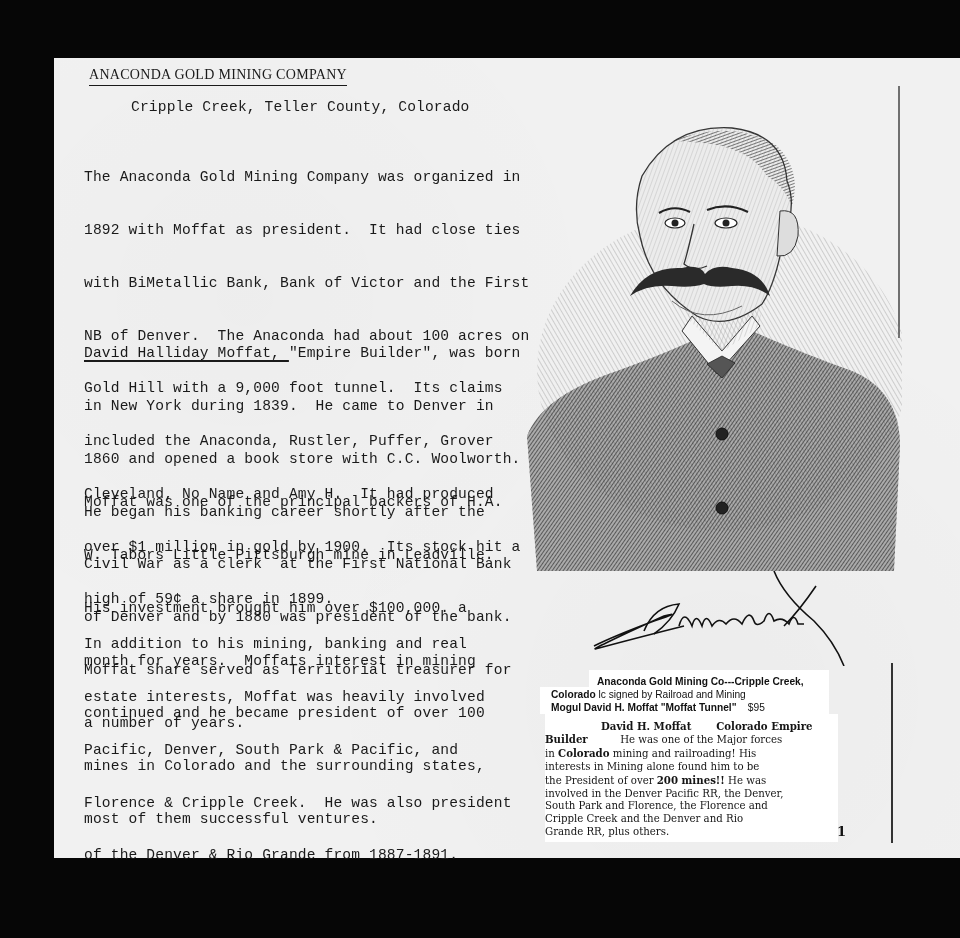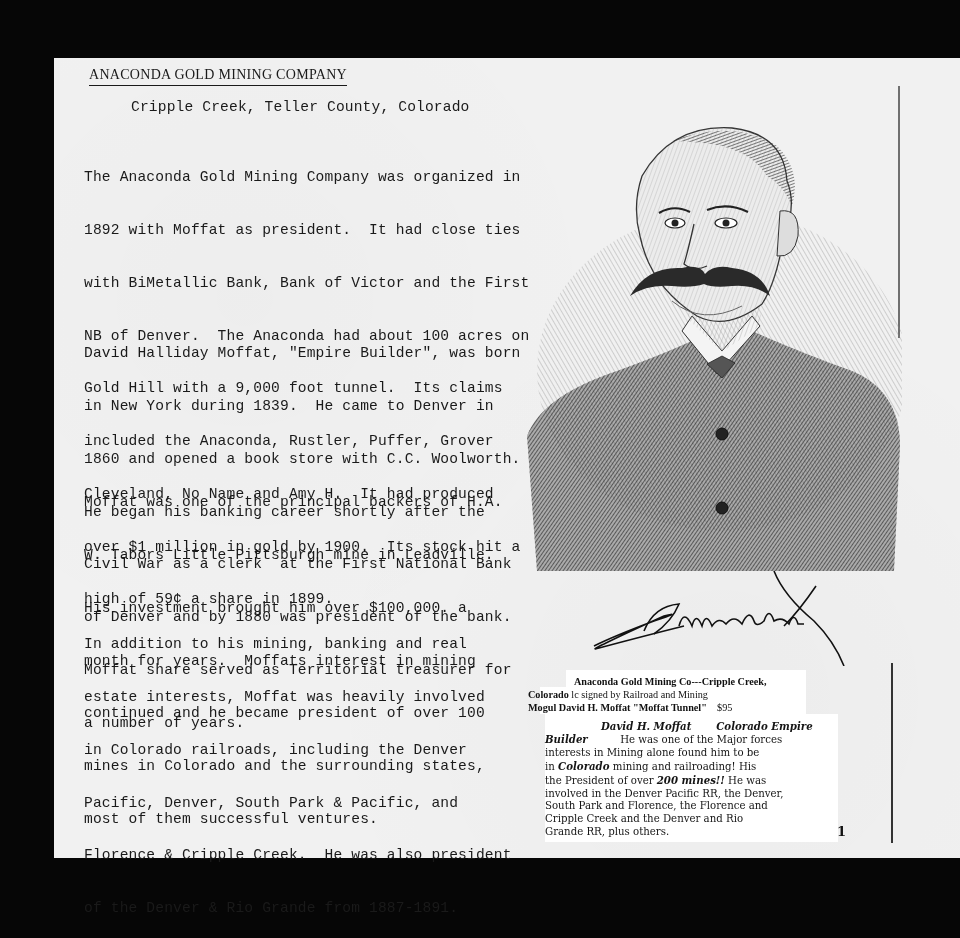--- a/index.html
+++ b/index.html
@@ -42,20 +42,21 @@
       border-bottom: 1.5px solid #1a1a1a;
       padding-bottom: 1px;
       white-space: nowrap;
     }
     .location { top: 41px; margin-left: 47px; }
     .p1 { top: 76px; font-family: Liberation Mono, monospace; }
     .p2 { top: 252px; }
     .p3 { top: 401px; }
     .p4 { top: 543px; }
     .underline-name {
+      text-decoration: underline;
       text-underline-offset: 3px;
       text-decoration-thickness: 1.5px;
     }
     .portrait {
       position: absolute;
       left: 468px;
       top: 58px;
       width: 380px;
       height: 455px;
     }
@@ -78,26 +79,26 @@
     .vline2 {
       position: absolute;
       left: 837px;
       top: 605px;
       width: 1.5px;
       height: 180px;
       background: #333;
     }
     .clip1 {
       position: absolute;
-      left: 512px;
+      left: 535px;
       top: 612px;
       width: 240px;
       height: 44px;
       background: #ffffff;
-      font-family: Liberation Serif, serif;
+      font-family: Liberation Sans, sans-serif;
       font-size: 10.2px;
       line-height: 13.2px;
       color: #111;
       padding: 5px 0 0 6px;
       box-sizing: border-box;
     }
     .clip1 .row { white-space: nowrap; }
     .clip1 .b { font-weight: bold; }
     .clip1-left {
       position: absolute;
@@ -115,21 +116,21 @@
       height: 128px;
       background: #ffffff;
       font-family: "DejaVu Serif", "Liberation Serif", serif;
       font-size: 10.2px;
       line-height: 12.9px;
       color: #151515;
       padding: 6px 6px 0 0;
       box-sizing: border-box;
     }
     .clip2 .row { white-space: nowrap; }
-    .clip2 .b { font-weight: bold; font-style: italic; }
+    .clip2 .b { font-weight: bold; }
     .page-number {
       position: absolute;
       left: 783px;
       top: 766px;
       font-family: "DejaVu Serif", serif;
       font-weight: bold;
       font-size: 13px;
       color: #111;
     }
   </style>
@@ -171,21 +172,20 @@
     <div>His investment brought him over $100,000. a</div>
     <div>month for years.  Moffats interest in mining</div>
     <div>continued and he became president of over 100</div>
     <div>mines in Colorado and the surrounding states,</div>
     <div>most of them successful ventures.</div>
   </div>
 
   <div class="typed p4">
     <div>In addition to his mining, banking and real</div>
     <div>estate interests, Moffat was heavily involved</div>
-    <div>in Colorado railroads, including the Denver</div>
     <div>Pacific, Denver, South Park &amp; Pacific, and</div>
     <div>Florence &amp; Cripple Creek.  He was also president</div>
     <div>of the Denver &amp; Rio Grande from 1887-1891.</div>
     
     
     
     
     
     
     
@@ -257,22 +257,22 @@
   <div class="clip1-left"></div>
   <div class="clip1">
     <div class="row b" style="padding-left:2px;">Anaconda Gold Mining Co---Cripple Creek,</div>
     <div class="row" style="margin-left:-44px;"><span class="b">Colorado</span><span>  lc  signed by Railroad and Mining</span></div>
     <div class="row" style="margin-left:-44px;"><span class="b">Mogul David H. Moffat  "Moffat Tunnel"</span>&nbsp;&nbsp;&nbsp;&nbsp;<span>$95</span></div>
   </div>
 
   <div class="clip2">
     <div class="row b" style="padding-left:56px;"><span>David H. Moffat</span>&nbsp;&nbsp;&nbsp;&nbsp;&nbsp;&nbsp;&nbsp;<span>Colorado Empire</span></div>
     <div class="row"><span class="b">Builder</span>&nbsp;&nbsp;&nbsp;&nbsp;&nbsp;&nbsp;&nbsp;&nbsp;&nbsp;&nbsp;<span>He was one of the Major forces</span></div>
+    <div class="row"><span>in </span><span class="b">Colorado</span><span> mining and railroading!  His</span></div>
     <div class="row">interests in Mining alone found him to be</div>
-    <div class="row"><span>in </span><span class="b">Colorado</span><span> mining and railroading!  His</span></div>
     <div class="row"><span>the President of over </span><span class="b">200 mines!!</span><span>  He was</span></div>
     <div class="row">involved in the Denver Pacific RR, the Denver,</div>
     <div class="row">South Park and Florence, the Florence and</div>
     <div class="row">Cripple Creek and the Denver and Rio</div>
     <div class="row">Grande RR, plus others.</div>
   </div>
 
   <div class="page-number">1</div>
 </div>
 

